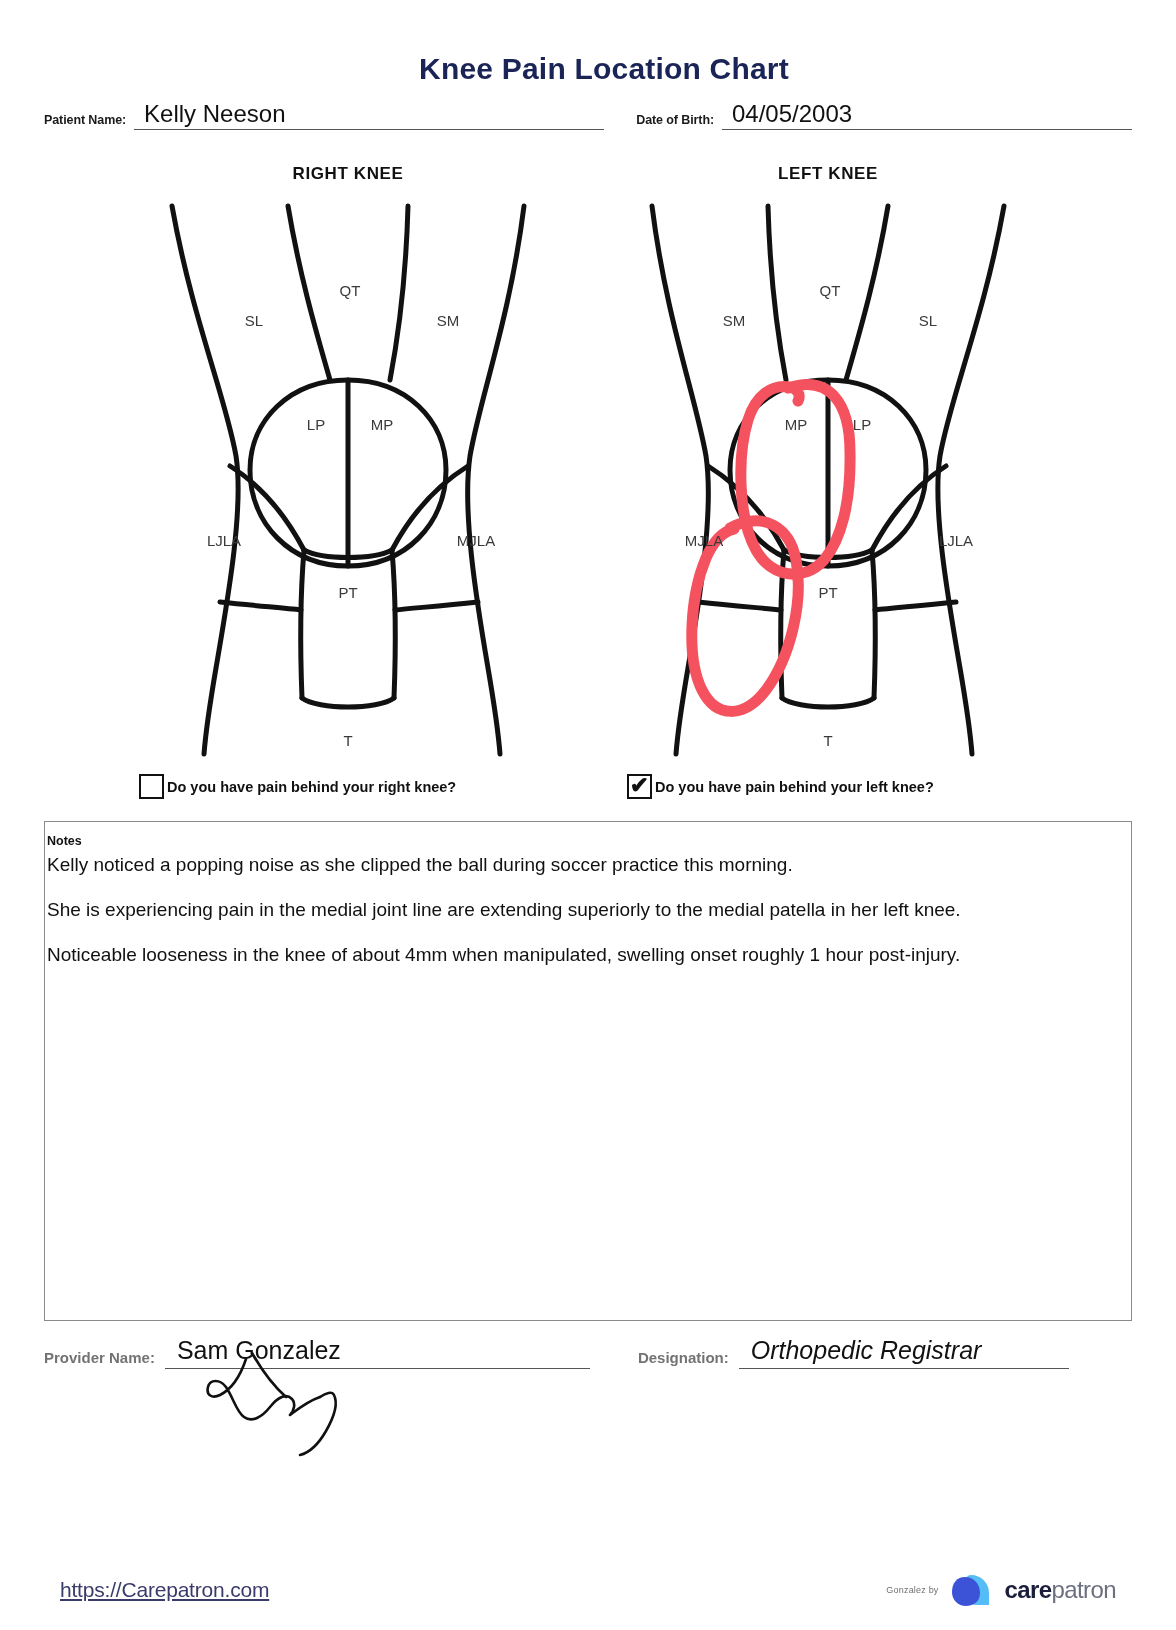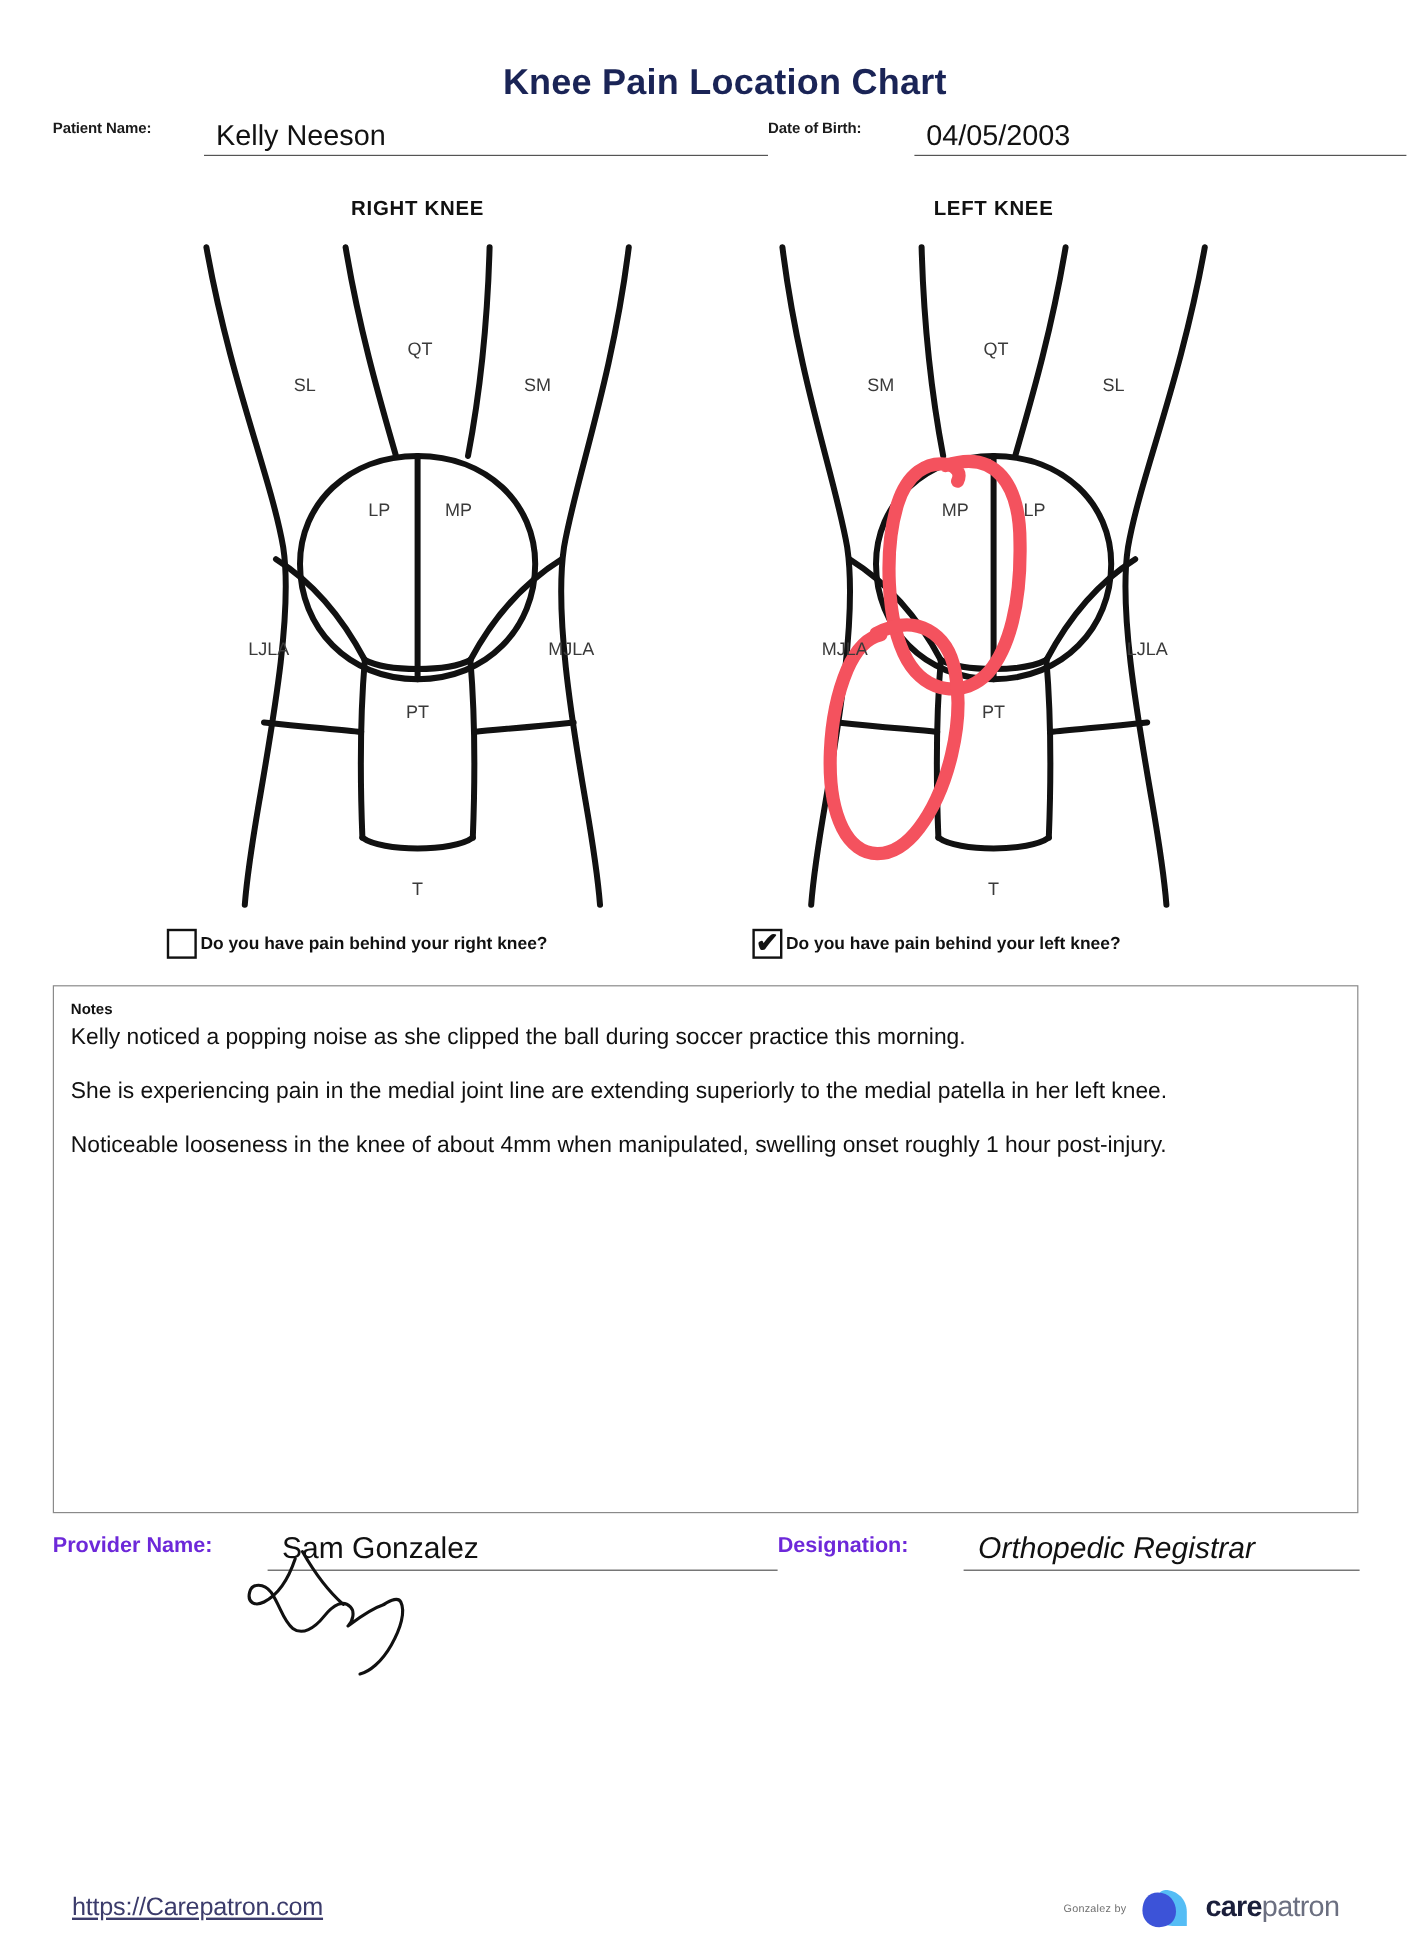--- a/index.html
+++ b/index.html
@@ -21,21 +21,21 @@
     color:#1a2456;
     letter-spacing:0.2px;
     padding-top:52px;
     margin-left:32px;
   }
 
   
   .fields { position:relative; margin-top:14px; padding:0 44px; }
   .field-row { display:flex; align-items:flex-end; margin-bottom:16px; }
   .field {
-    display:flex; align-items:flex-start; position:relative;gap:36px;
+    display:flex; align-items:flex-end; position:relative;
   }
   .field-label {
     font-size:12.5px; font-weight:bold; color:#1b1b1b;
     white-space:nowrap; padding-bottom:3px; letter-spacing:-0.1px;
   }
   .field-line {
     position:relative;
     border-bottom:1.6px solid #555;
     margin-left:8px;
     height:30px;
@@ -74,33 +74,33 @@
     position:absolute; left:0; top:-4px; width:100%;
     text-align:center; font-size:23px; font-weight:bold; color:#111;
     line-height:27px;
   }
   .check-text { font-size:14.5px; font-weight:bold; margin-left:3px; color:#111; }
 
   
   .notes-box {
     margin:22px 44px 0 44px;
     border:1.5px solid #8a8a8a;
-    height:440px;
-    padding:12px 14px 10px 14px;
+    height:500px;
+    padding:12px 14px 10px 2px;
     position:relative;
   }
   .notes-label { font-size:12.5px; font-weight:bold; color:#111; margin-bottom:4px; }
   .notes-p { font-size:19px; line-height:1.38; color:#111; margin:0 0 19px 0; }
   .notes-p:last-child { margin-bottom:0; }
 
   
   .provider { margin:16px 44px 0 44px; position:relative; }
   .prow { display:flex; align-items:flex-end; }
   .plabel {
-    font-size:18px; font-weight:bold; color:#6d28d9;
+    font-size:15px; font-weight:bold; color:#737373;
     white-space:nowrap; padding-bottom:3px;
   }
   .pline {
     border-bottom:1.6px solid #555; margin-left:10px;
     height:32px; display:flex; align-items:flex-end; position:relative;
   }
   .pvalue { font-size:25px; padding-left:12px; padding-bottom:3px; white-space:nowrap; }
   .w-prov .pline { width:425px; }
   .w-desig .pline { width:330px;font-style:italic; }
   .w-sig .pline { width:485px; }

